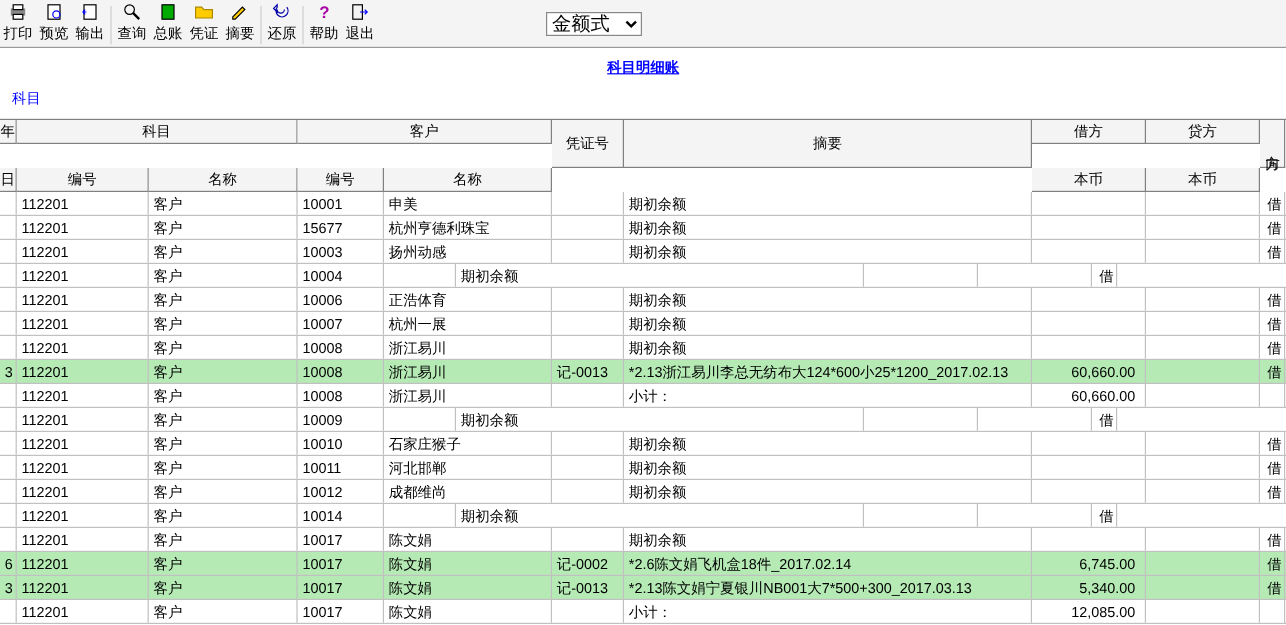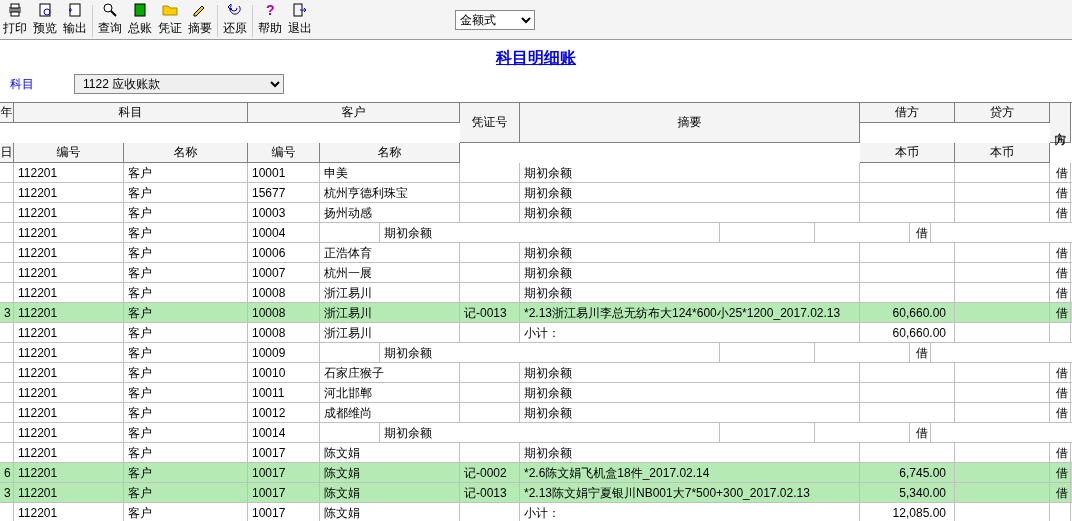--- a/index.html
+++ b/index.html
@@ -3,24 +3,24 @@
 <meta charset="utf-8">
 <style>
 * { box-sizing: border-box; margin: 0; padding: 0; }
 body { font-family: "SimSun", "宋体", sans-serif; font-size: 12px; background: #fff; width: 1072px; overflow: hidden; }
 
 .toolbar { display: flex; align-items: flex-start; border-bottom: 1px solid #999; height: 40px; background: #f4f4f4; }
 .tool-item { display: flex; flex-direction: column; align-items: center; justify-content: center; width: 30px; height: 38px; cursor: pointer; }
 .tool-item .ico { width: 16px; height: 16px; display: flex; align-items: center; justify-content: center; }
 .tool-item .lbl { font-size: 12px; color: #000; margin-top: 2px; white-space: nowrap; }
 .divider { width: 1px; height: 32px; background: #ccc; margin: 2px 2px 0; align-self: center; }
-.format-select { margin-left: 140px; margin-top: 10px; height: 20px; font-size: 12px; border: 1px solid #888; background: #fff; width: 80px; }
+.format-select { margin-left: 140px; margin-top: 10px; height: 20px; font-size: 16px; border: 1px solid #888; background: #fff; width: 80px; }
 
 .title-area { height: 30px; position: relative; }
-.page-title { position: absolute; left: 50%; transform: translateX(-50%); top: 8px; color: #00f; text-decoration: underline; font-size: 16px; font-weight: bold; }
+.page-title { position: absolute; left: 50%; transform: translateX(-50%); top: 8px; color: #00f; text-decoration: underline; font-size: 12px; font-weight: bold; }
 .subj-row { display: flex; align-items: center; padding: 4px 0 8px 10px; }
 .subj-label { color: #00f; margin-right: 40px; }
 .subj-select { width: 210px; height: 20px; border: 1px solid #888; font-size: 12px; padding-left: 4px; }
 
 .grid { border-top: 1px solid #808080; }
 .row { display: flex; border-bottom: 1px solid #c0c0c0; height: 20px; line-height: 20px; }
 .cell { border-right: 1px solid #c0c0c0; padding-left: 4px; white-space: nowrap; overflow: hidden; }
 .header-row1 { display: flex; }
 .header-row2 { display: flex; }
 .hcell { border-right: 1px solid #808080; border-bottom: 1px solid #808080; background: #f4f4f4; text-align: center; display: flex; align-items: center; justify-content: center; }
@@ -138,23 +138,20 @@
     <option>金额式</option>
   </select>
 </div>
 
 <div class="title-area">
   <span class="page-title">科目明细账</span>
 </div>
 
 <div class="subj-row">
   <span class="subj-label">科目</span>
-  <select class="subj-select">
-    <option>1122 应收账款</option>
-  </select>
 </div>
 
 <div class="grid">
 
   <div class="header-row1">
     <div class="hcell" style="width:14px;height:20px">年</div>
     <div class="hcell" style="width:234px;height:20px">科目</div>
     <div class="hcell" style="width:212px;height:20px">客户</div>
     <div class="hcell" style="width:60px;height:40px">凭证号</div>
     <div class="hcell" style="width:340px;height:40px">摘要</div>
@@ -365,21 +362,21 @@
         <div class="cell c-cre"></div>
         <div class="cell c-dir">借</div>
       </div>
       <div class="row highlight">
         <div class="cell c-date">3</div>
         <div class="cell c-code">112201</div>
         <div class="cell c-name">客户</div>
         <div class="cell c-ccode">10017</div>
         <div class="cell c-cname">陈文娟</div>
         <div class="cell c-vno">记-0013</div>
-        <div class="cell c-sum">*2.13陈文娟宁夏银川NB001大7*500+300_2017.02.13</div>
+        <div class="cell c-sum">*2.13陈文娟宁夏银川NB001大7*500+300_2017.03.13</div>
         <div class="cell c-deb">5,340.00</div>
         <div class="cell c-cre"></div>
         <div class="cell c-dir">借</div>
       </div>
       <div class="row">
         <div class="cell c-date"></div>
         <div class="cell c-code">112201</div>
         <div class="cell c-name">客户</div>
         <div class="cell c-ccode">10017</div>
         <div class="cell c-cname">陈文娟</div>

